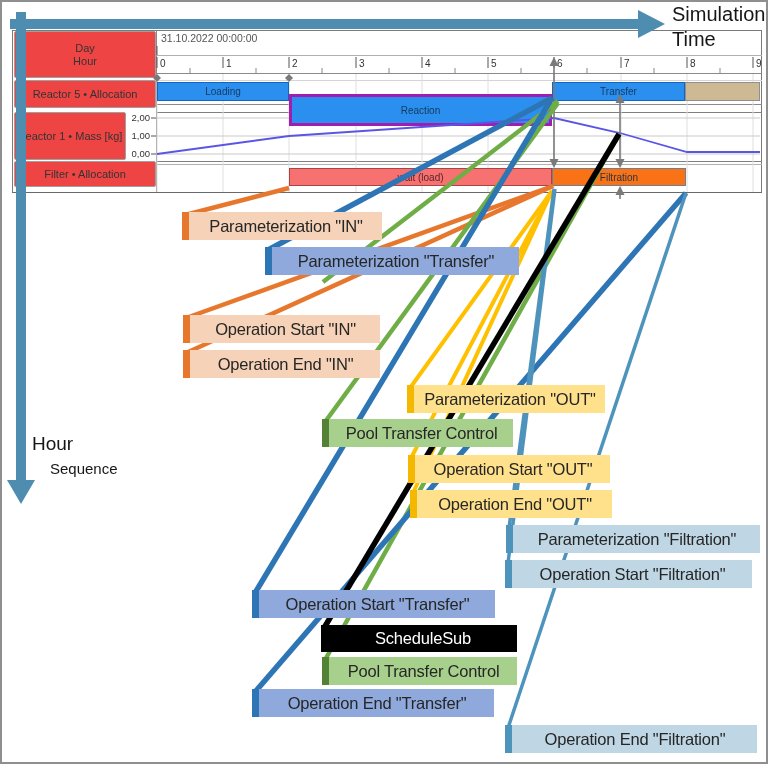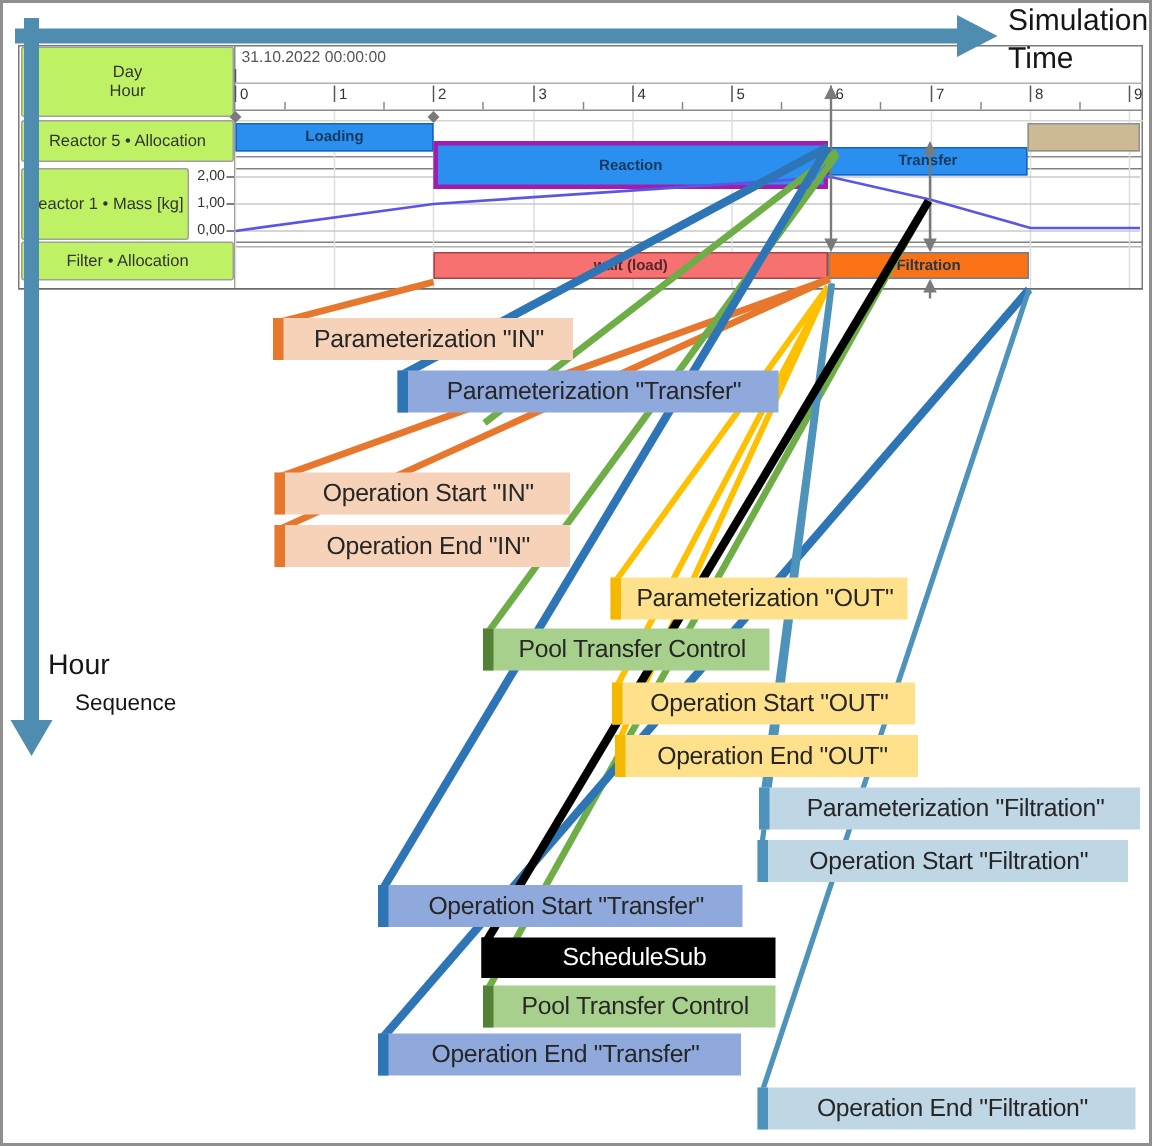--- a/index.html
+++ b/index.html
@@ -3,41 +3,41 @@
 <meta charset="utf-8">
 <style>
   html,body{margin:0;padding:0;background:#e8e8e8;font-family:"Liberation Sans",sans-serif;}
   .canvas{position:relative;width:768px;height:764px;background:#fff;border:2px solid #8f8f8f;
           box-sizing:border-box;overflow:hidden;margin:0 auto;}
   svg.layer{position:absolute;left:0;top:0;pointer-events:none;}
   #grid-layer{z-index:1;}
   #line-layer{z-index:3;}
 
   
-  .cell{position:absolute;z-index:2;background:#bef264;border:1px solid #9f9f9f;border-radius:2px;
+  .cell{position:absolute;z-index:2;background:#ef4444;border:1px solid #9f9f9f;border-radius:2px;
         display:flex;align-items:center;justify-content:center;font-size:11px;color:#333;text-align:center;}
   .cell-dayhour{left:12px;top:29px;width:140px;height:45px;flex-direction:column;line-height:13px;}
   .cell-reactor-alloc{left:12px;top:78px;width:140px;height:26px;}
   .cell-mass{left:12px;top:110px;width:110px;height:46px;}
   .cell-filter{left:12px;top:159px;width:140px;height:24px;}
 
   .date-label{position:absolute;z-index:2;left:159px;top:30px;font-size:10.5px;color:#555;}
   .day-number{position:absolute;z-index:2;left:157px;top:42px;font-size:11px;font-weight:bold;color:#333;margin-top:44px;}
   .hn{position:absolute;z-index:2;top:56px;font-size:10px;color:#333;}
   .hn0{left:158px}.hn1{left:224px}.hn2{left:290px}.hn3{left:357px}.hn4{left:423px}
   .hn5{left:489px}.hn6{left:555px}.hn7{left:622px}.hn8{left:688px}.hn9{left:754px}
   .mt{position:absolute;z-index:2;left:122px;width:26px;text-align:right;font-size:9.5px;color:#333;}
   .mt0{top:110px}.mt1{top:128px}.mt2{top:146px}
 
   
   .bar{position:absolute;z-index:2;box-sizing:border-box;display:flex;align-items:center;justify-content:center;
-       font-size:10px;white-space:nowrap;overflow:hidden;font-weight:bold;}
+       font-size:10px;white-space:nowrap;overflow:hidden;}
   .bar-loading{left:155px;top:80px;width:132px;height:19px;background:#2B8FEF;border:1px solid #1565c0;color:#16395c;}
   .bar-reaction{left:287px;top:80px;width:263px;height:32px;background:#2B8FEF;border:3px solid #a21caf;color:#16395c;margin-top:12px;}
-  .bar-transfer{left:550px;top:80px;width:133px;height:19px;background:#2B8FEF;border:1px solid #1565c0;color:#16395c;margin-top:16px;}
+  .bar-transfer{left:550px;top:80px;width:133px;height:19px;background:#2B8FEF;border:1px solid #1565c0;color:#16395c;}
   .bar-idle{left:683px;top:80px;width:75px;height:19px;background:#CDB994;border:1px solid #8f8f8f;}
   .bar-wait{left:287px;top:166px;width:263px;height:18px;background:#F77171;border:1px solid #a94444;color:#56262a;}
   .bar-filtration{left:550px;top:166px;width:134px;height:18px;background:#f97316;border:1px solid #6f7f8f;color:#273649;}
 
   
   .cap{position:absolute;z-index:5;color:#161616;}
   .cap-sim1{left:670px;top:1px;font-size:20px;}
   .cap-sim2{left:670px;top:26px;font-size:20px;text-align:center;}
   .cap-ev1{left:30px;top:431px;font-size:19px;}
   .cap-ev2{left:48px;top:458px;font-size:15px;}

